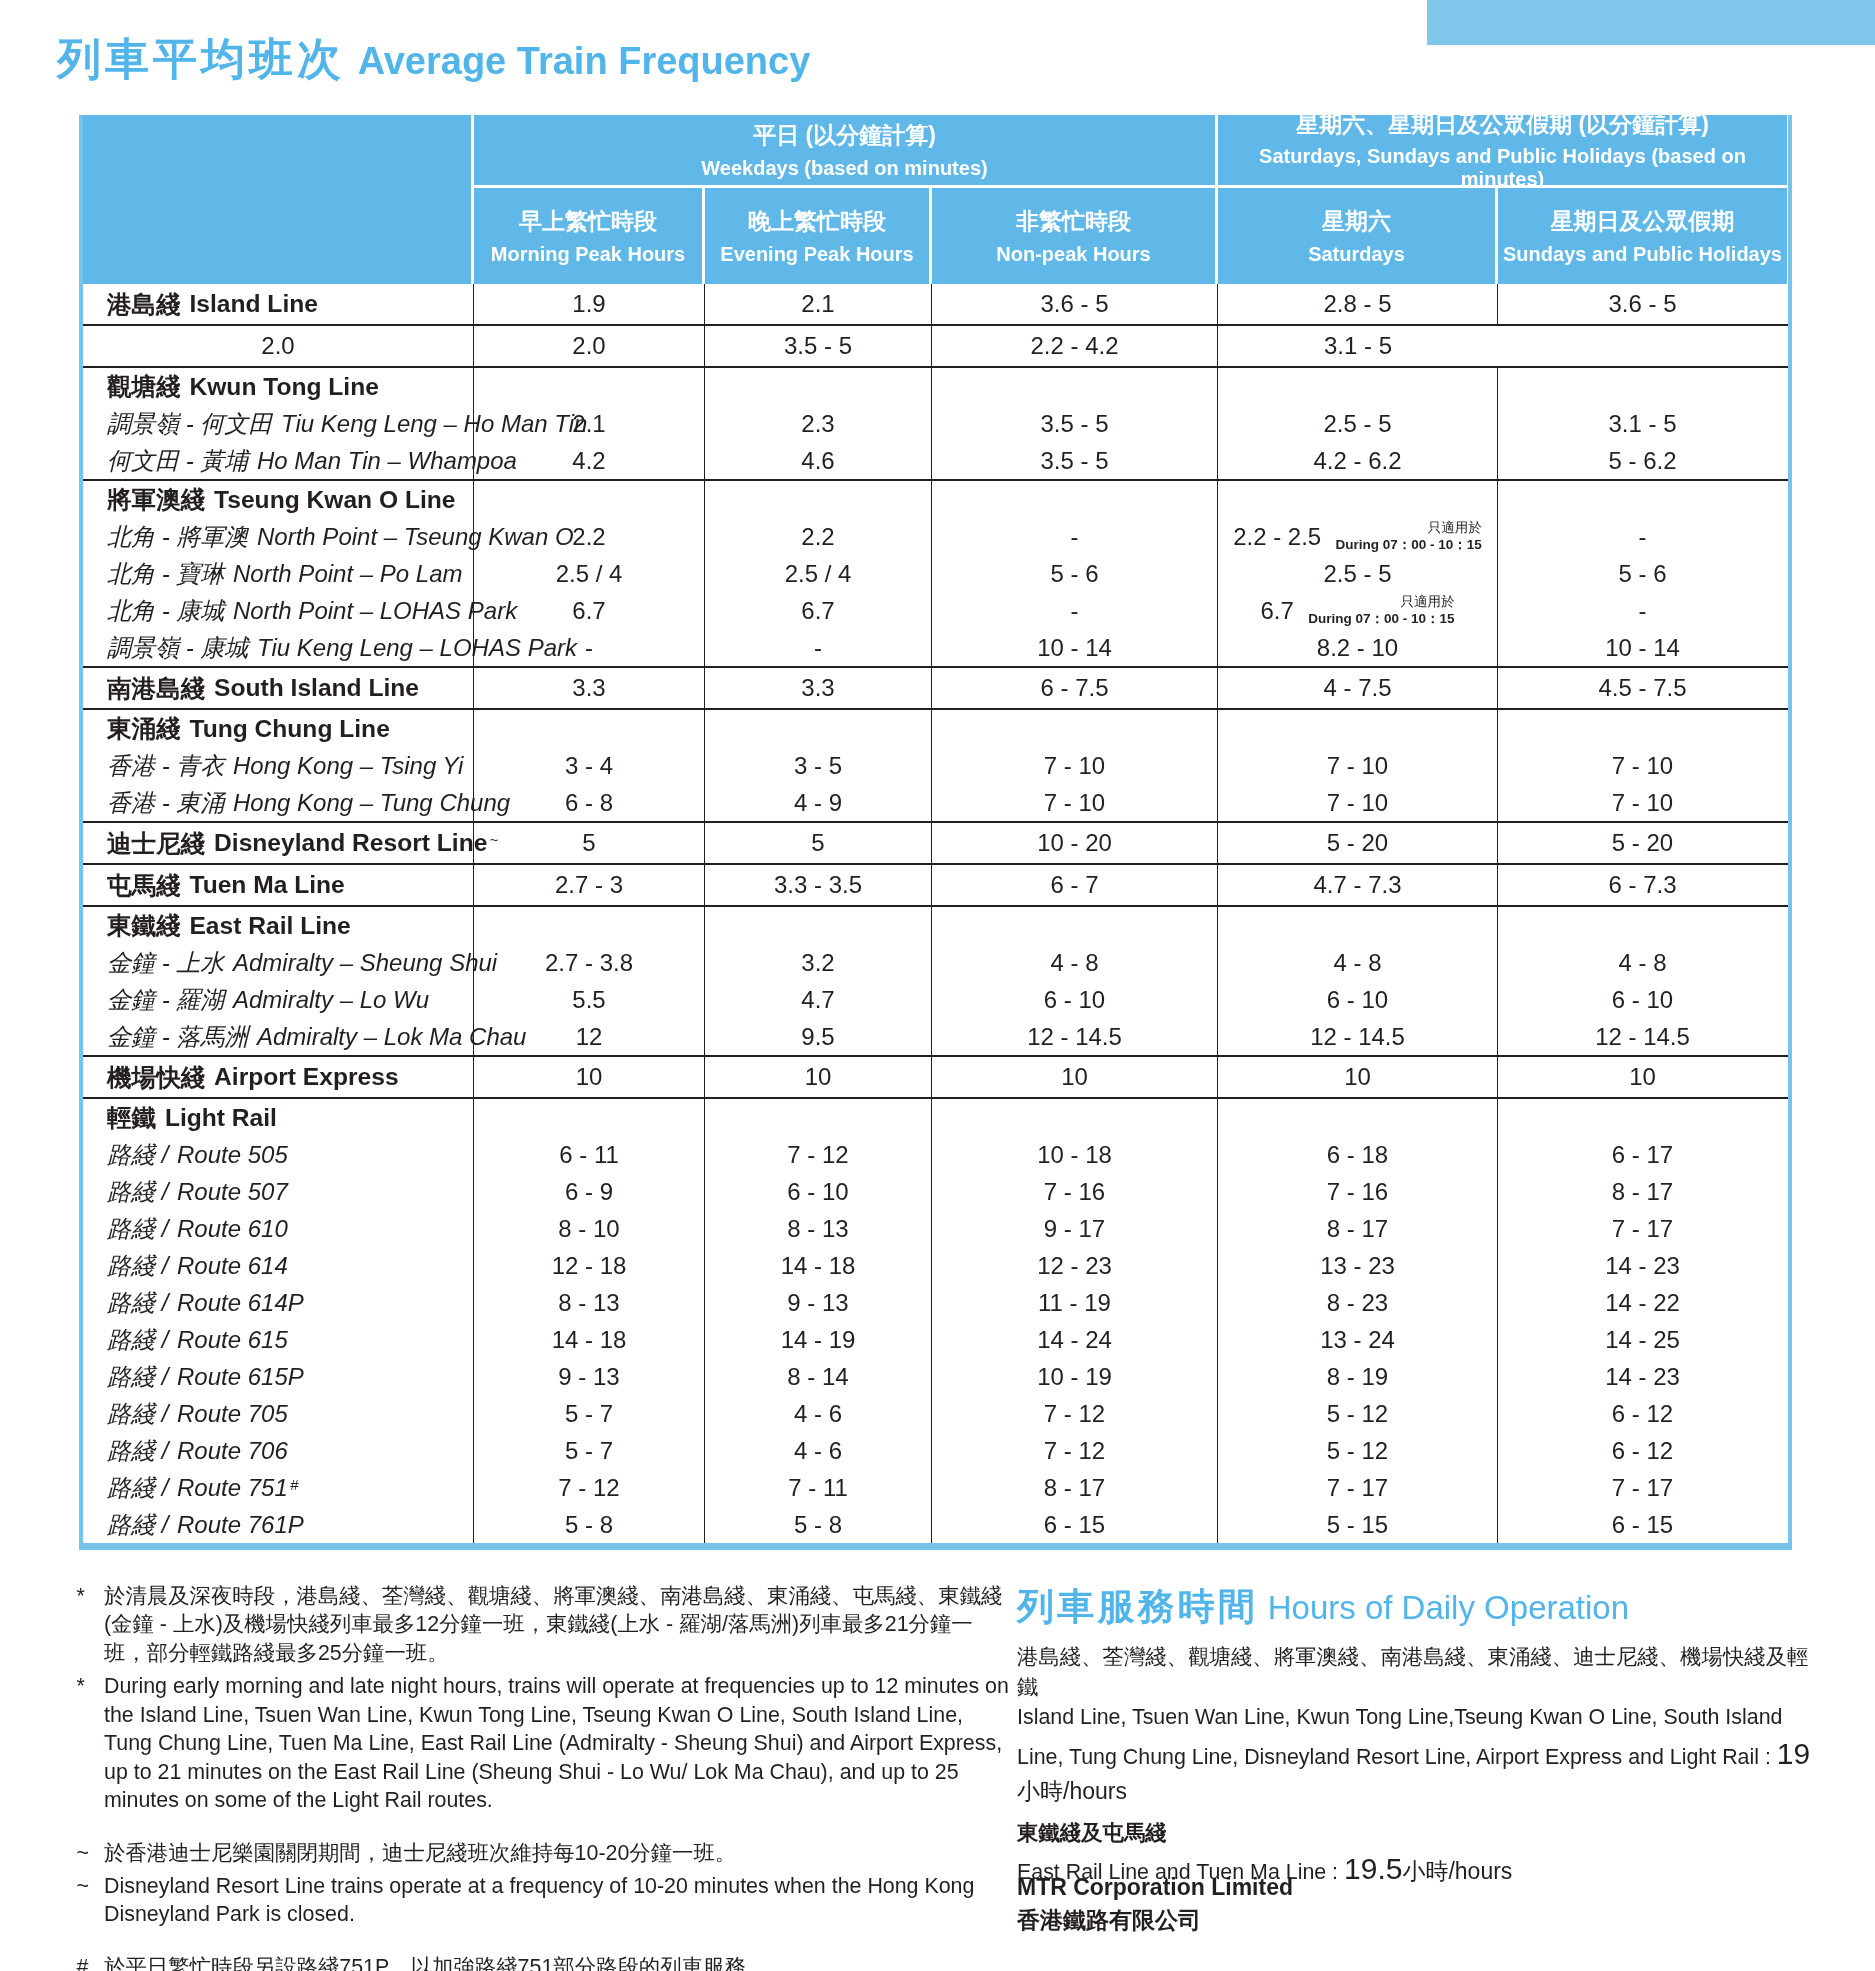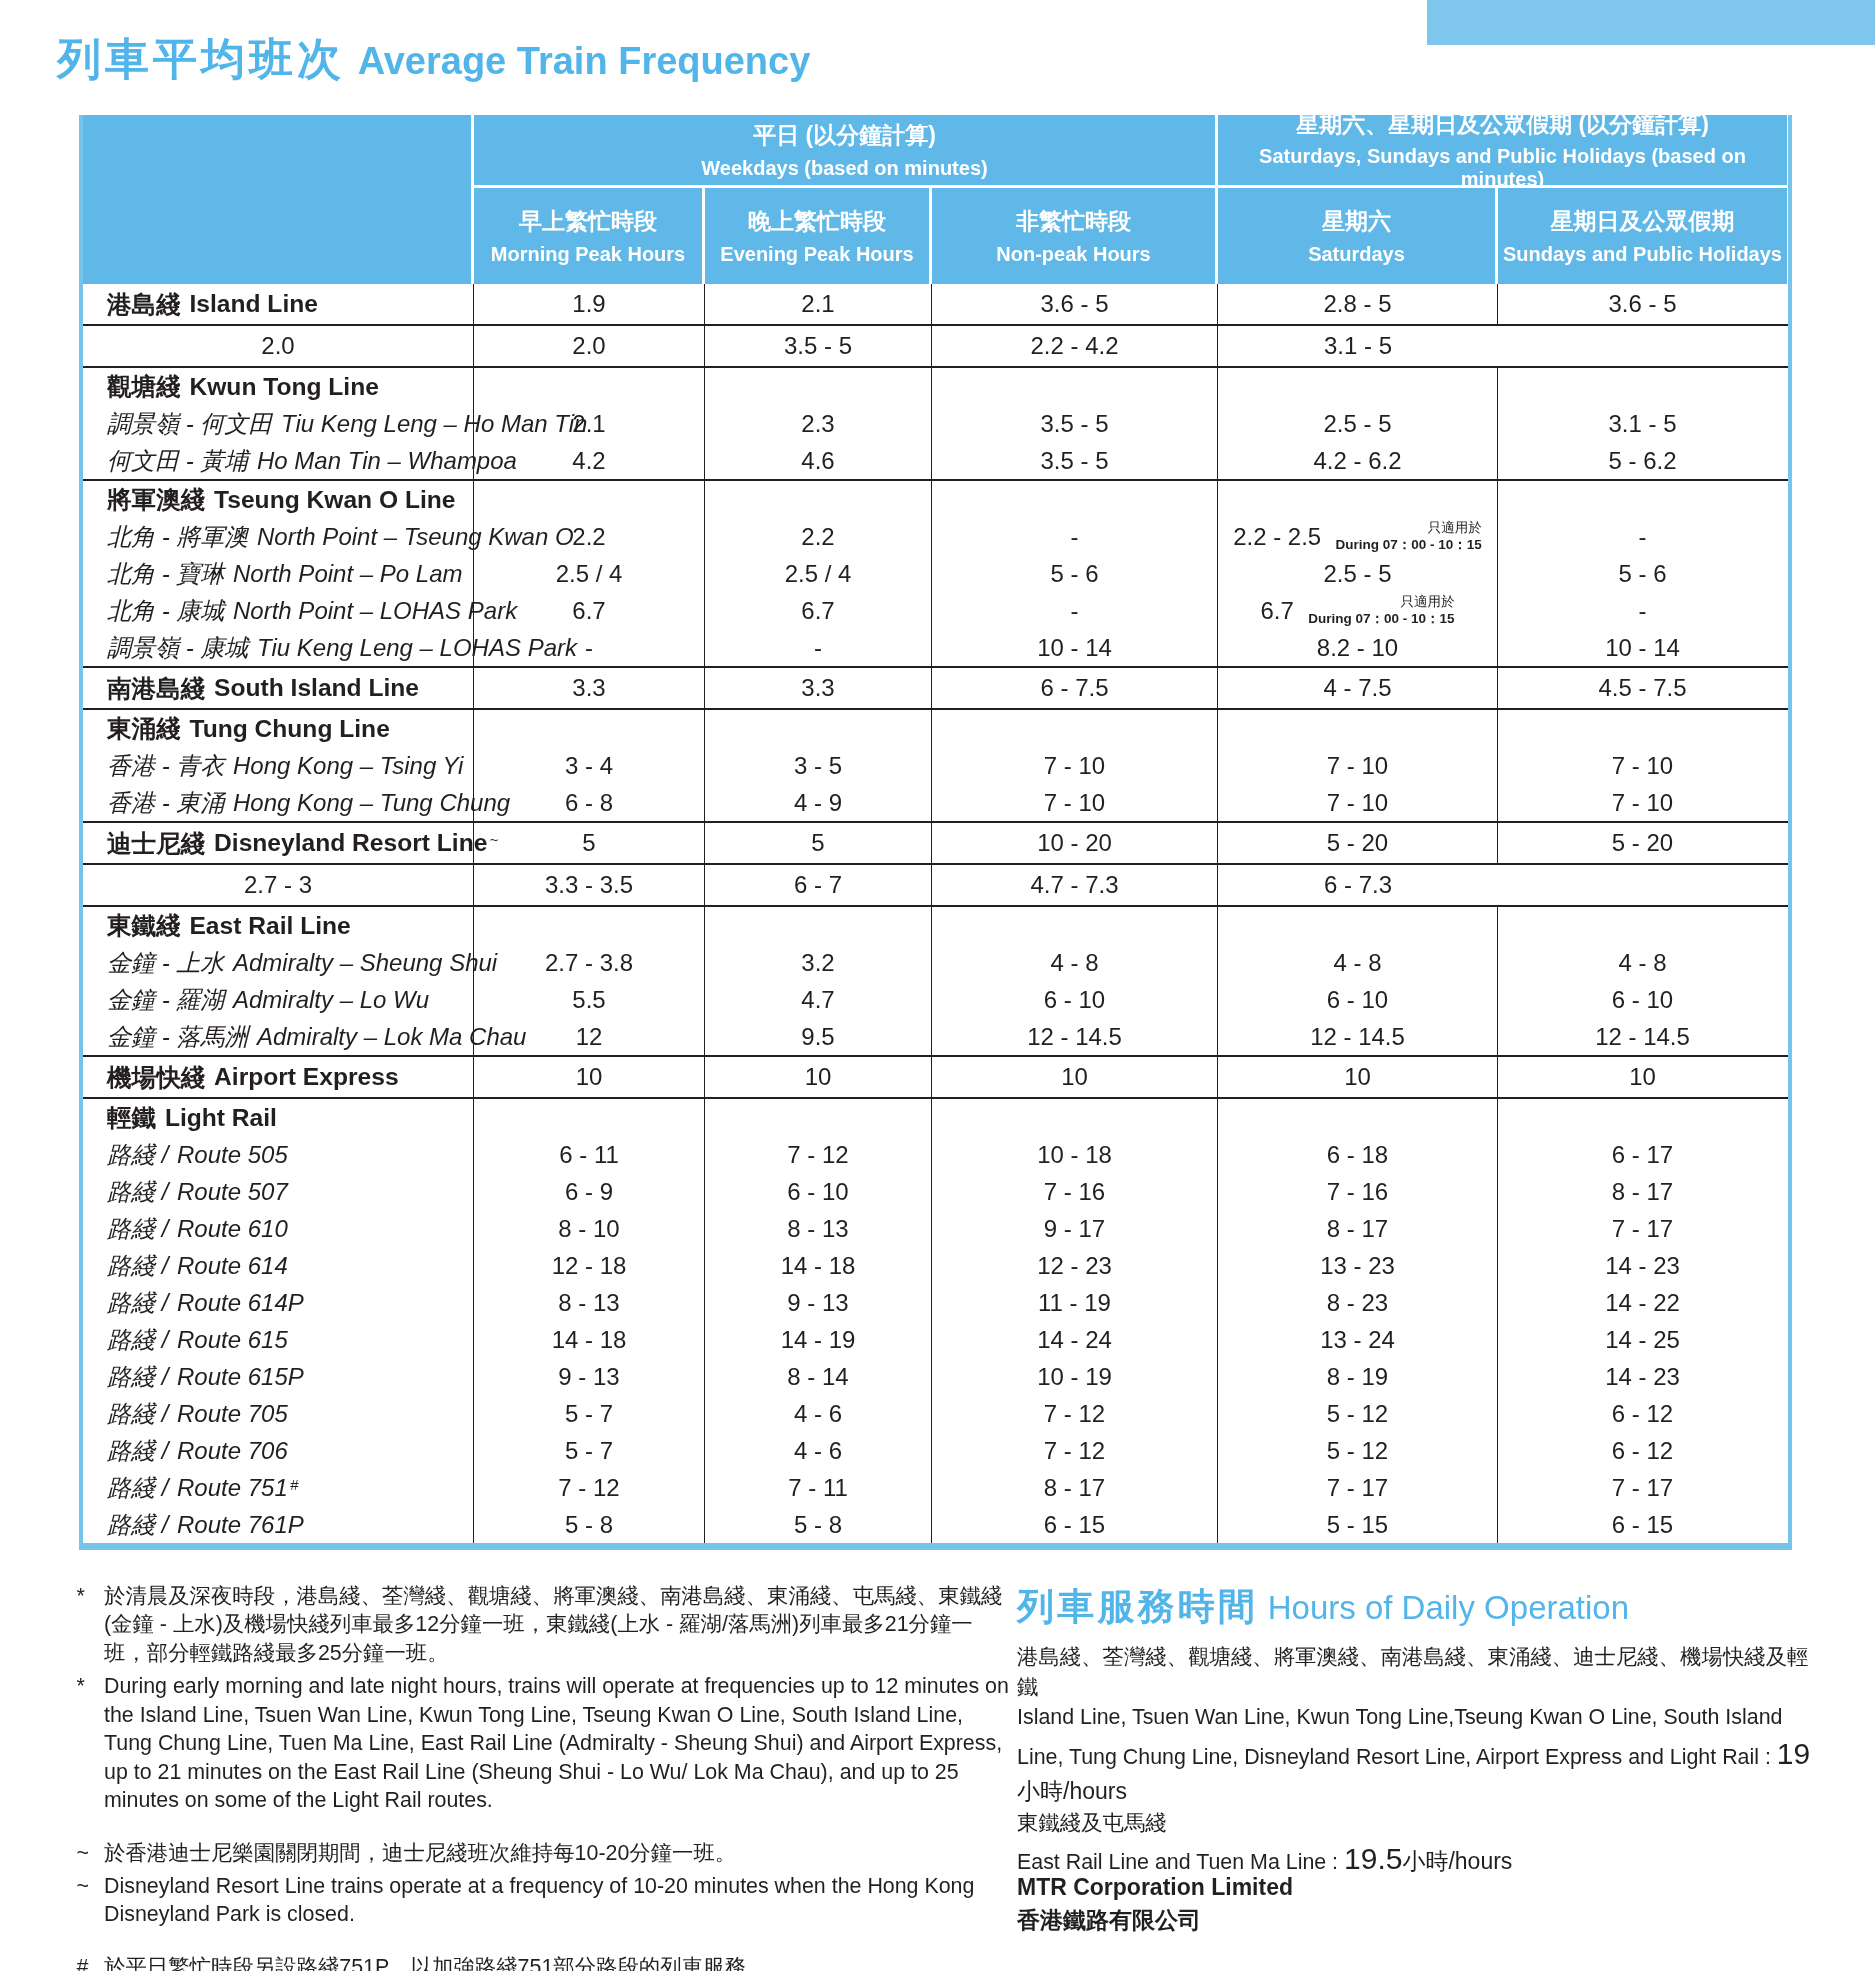--- a/index.html
+++ b/index.html
@@ -58,21 +58,21 @@
   .fn .sym{position:absolute;left:1.6px;top:0;}
   .fn.en{margin-bottom:24px;}
 
   
   .hours{position:absolute;left:1017px;top:1582px;width:802px;}
   .hours .h-title{white-space:nowrap;}
   .hours .h-title .zh{font-size:37px;font-weight:bold;color:#52b5e9;letter-spacing:3.2px;}
   .hours .h-title .en{font-size:33px;color:#52b5e9;margin-left:9.5px;}
   .hours p{margin:0;font-size:21.4px;line-height:1.42;}
   .hours .h-zh1{margin-top:9.5px;}
-  .hours .h-zh2{margin-top:0;}
+  .hours .h-zh2{margin-top:10px;font-weight:bold;}
   .hours .big{font-size:30px;}
   .hours .unit{font-size:23px;}
 
   
   .footer{position:absolute;left:1017px;top:1871px;font-size:23px;font-weight:bold;line-height:1.45;}
 </style>
 </head>
 <body>
 
 <div class="page">
@@ -268,20 +268,24 @@
             <span class="en">Disneyland Resort Line</span>
             <sup>~</sup>
           </div>
           <div class="cell val r-simple">5</div>
           <div class="cell val r-simple">5</div>
           <div class="cell val r-simple">10 - 20</div>
           <div class="cell val r-simple">5 - 20</div>
           <div class="cell val r-simple last">5 - 20</div>
         </div>
         <div class="section">
+          <div class="cell label r-simple">
+            <span class="zh">屯馬綫</span>
+            <span class="en">Tuen Ma Line</span>
+          </div>
           <div class="cell val r-simple">2.7 - 3</div>
           <div class="cell val r-simple">3.3 - 3.5</div>
           <div class="cell val r-simple">6 - 7</div>
           <div class="cell val r-simple">4.7 - 7.3</div>
           <div class="cell val r-simple last">6 - 7.3</div>
         </div>
         <div class="section">
           <div class="cell label r-header">
             <span class="zh">東鐵綫</span>
             <span class="en">East Rail Line</span>

